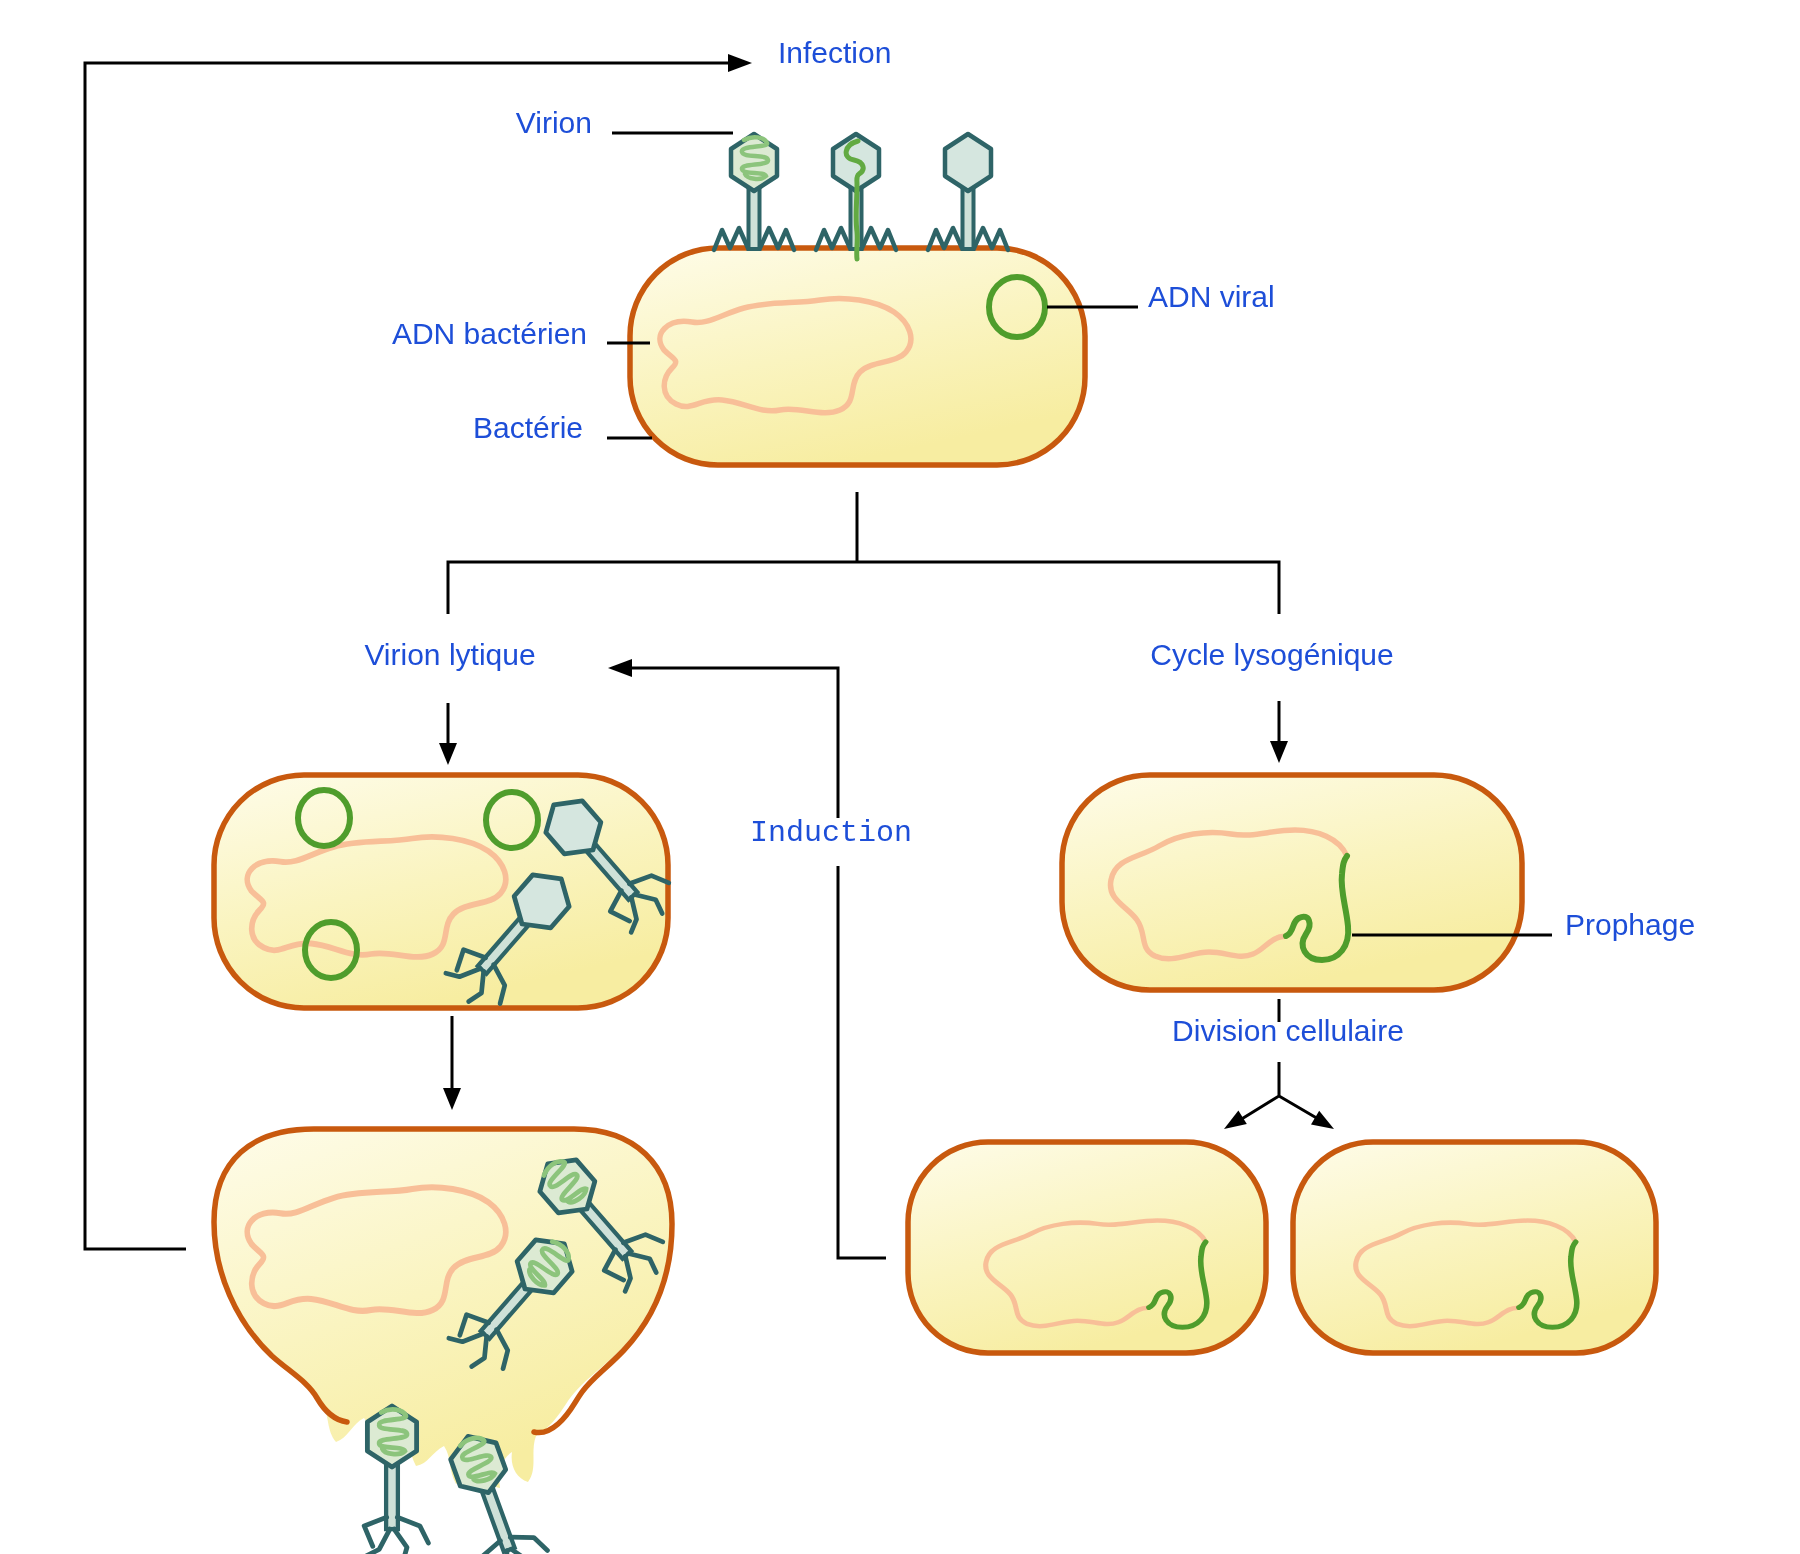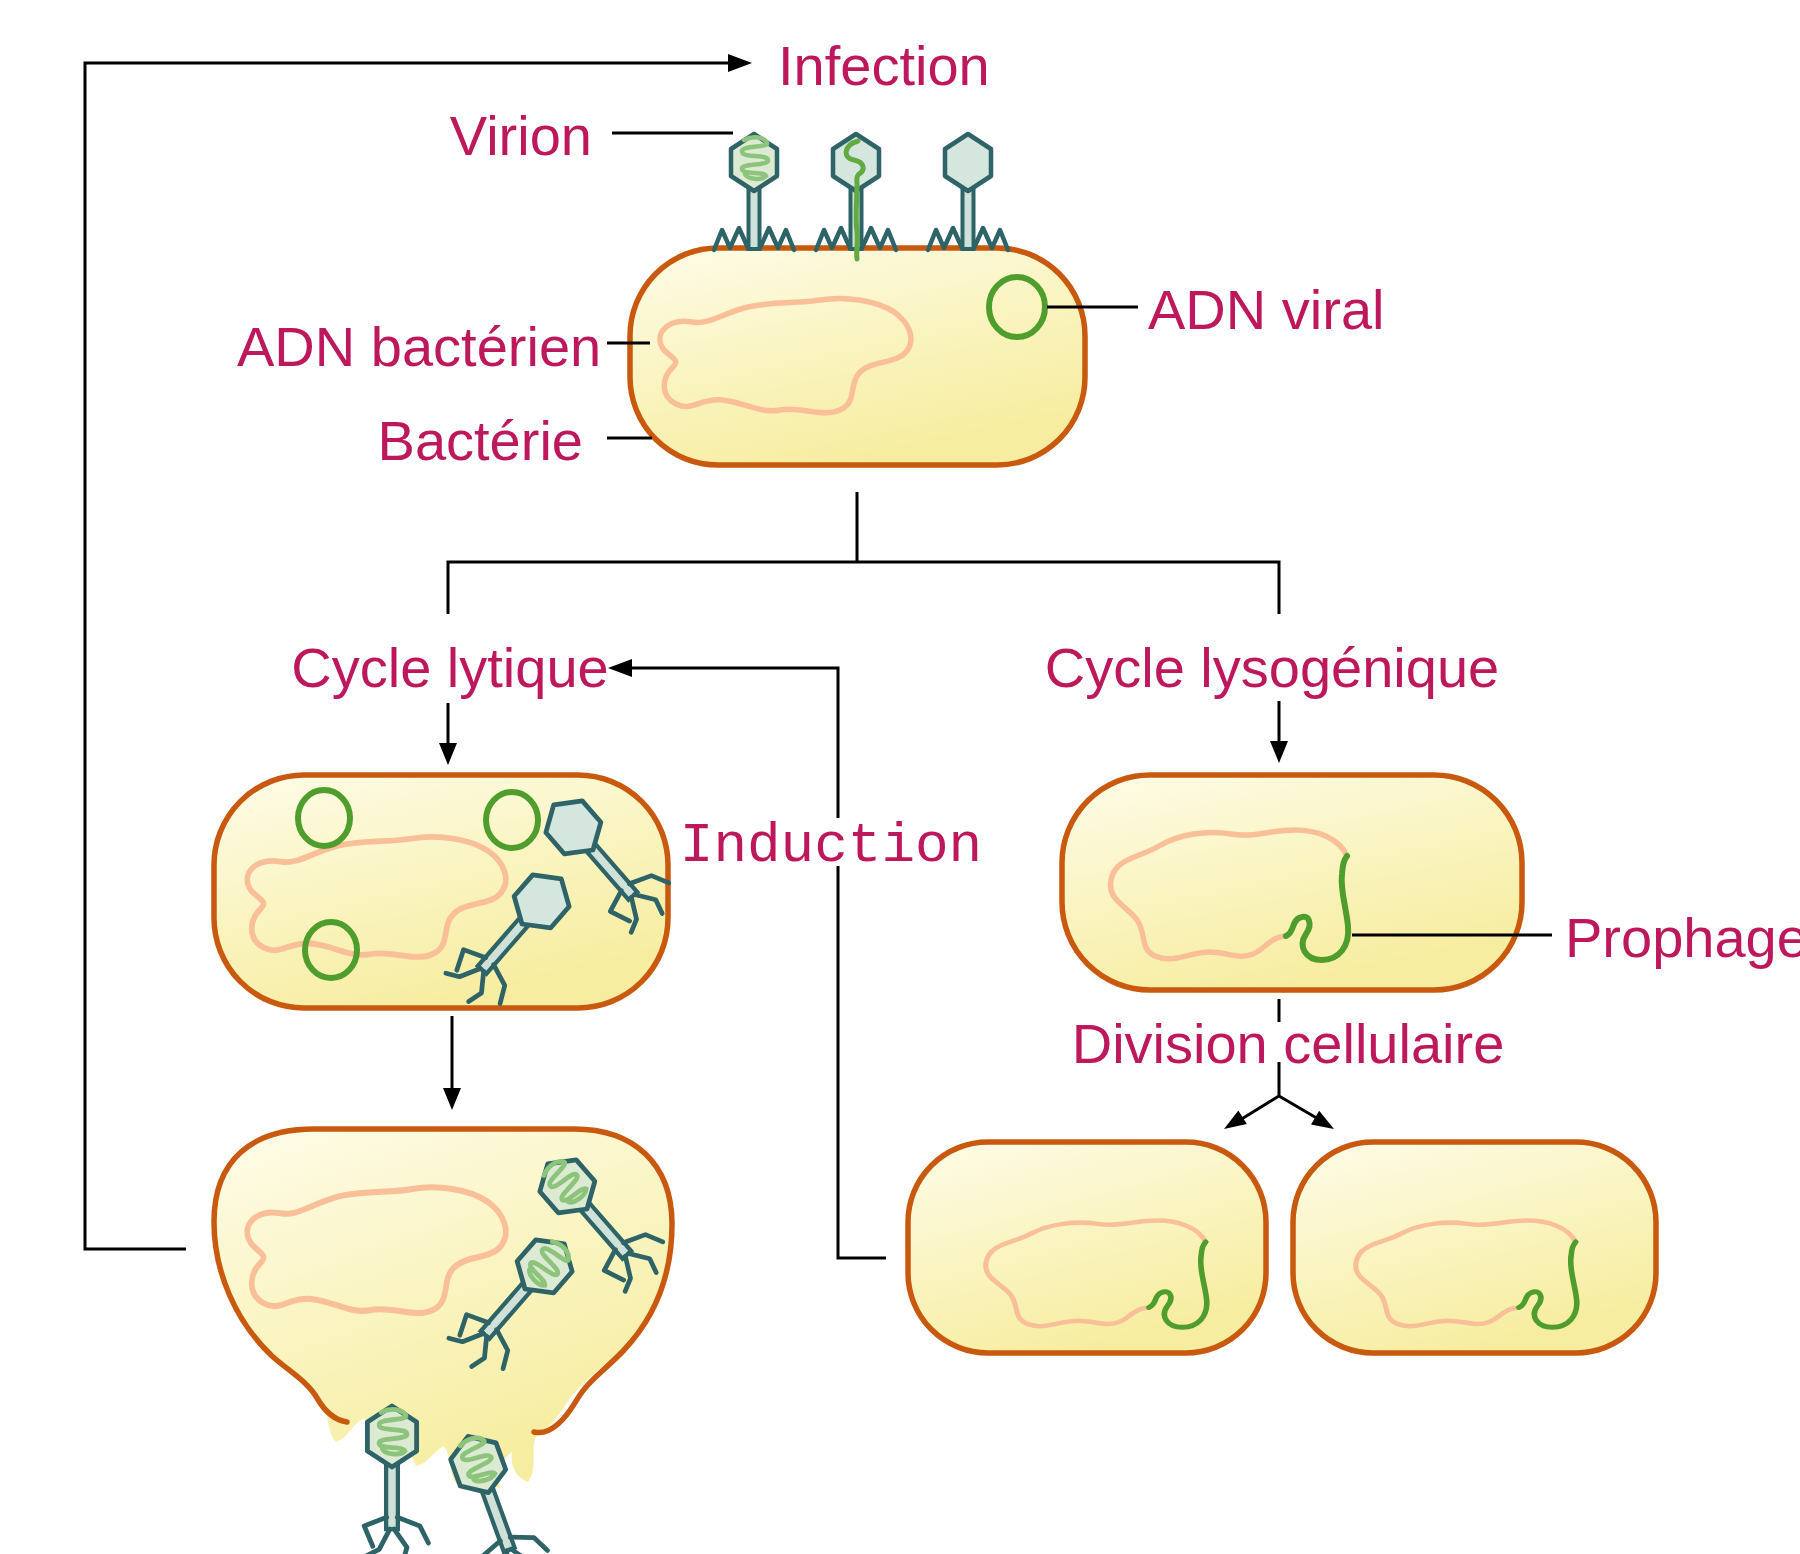--- a/index.html
+++ b/index.html
@@ -6,23 +6,23 @@
   .canvas{
     position:relative;
     width:1800px;height:1554px;
     background:#ffffff;
     font-family:"Liberation Sans", sans-serif;
     overflow:hidden;
   }
   .diagram-svg{position:absolute;left:0;top:0;width:1800px;height:1554px;}
   .lbl{
     position:absolute;
-    font-size:56px;
+    font-size:30px;
     line-height:1;
-    color:#be185d;
+    color:#1d4ed8;
     white-space:nowrap;
   }
   .lbl.center{transform:translateX(-50%);}
   .lbl.right{text-align:right;}
   
   .blk{stroke:#000;stroke-width:3;fill:none;}
   .ah{fill:#000;stroke:none;}
   .cell{fill:url(#cellGrad);stroke:#c8590e;stroke-width:5.5;}
   .cellfill{fill:url(#cellGrad);stroke:none;}
   .cellline{fill:none;stroke:#c8590e;stroke-width:5.5;stroke-linecap:round;}
@@ -191,19 +191,19 @@
     <path class="ah" d="M1224,1129 L1238.4,1110.5 L1246.8,1124.1 Z"></path>
     <path class="ah" d="M1334,1129 L1311,1124.6 L1319.2,1110.8 Z"></path>
   </g>
 </svg>
 
 <div class="lbl" style="left:778px;top:38px;">Infection</div>
 <div class="lbl right" style="left:342px;top:108px;width:250px;">Virion</div>
 <div class="lbl right" style="left:237px;top:319px;width:350px;">ADN bactérien</div>
 <div class="lbl right" style="left:333px;top:413px;width:250px;">Bactérie</div>
 <div class="lbl" style="left:1148px;top:282px;">ADN viral</div>
-<div class="lbl center" style="left:450px;top:640px;">Cycle lytique</div>
+<div class="lbl center" style="left:450px;top:640px;">Virion lytique</div>
 <div class="lbl center" style="left:1272px;top:640px;">Cycle lysogénique</div>
 <div class="lbl center" style="left:831px;top:818px;font-family:Liberation Mono, monospace;">Induction</div>
 <div class="lbl" style="left:1565px;top:910px;">Prophage</div>
 <div class="lbl center" style="left:1288px;top:1016px;text-align:right;">Division cellulaire</div>
 
 </div>
 
 </body></html>

